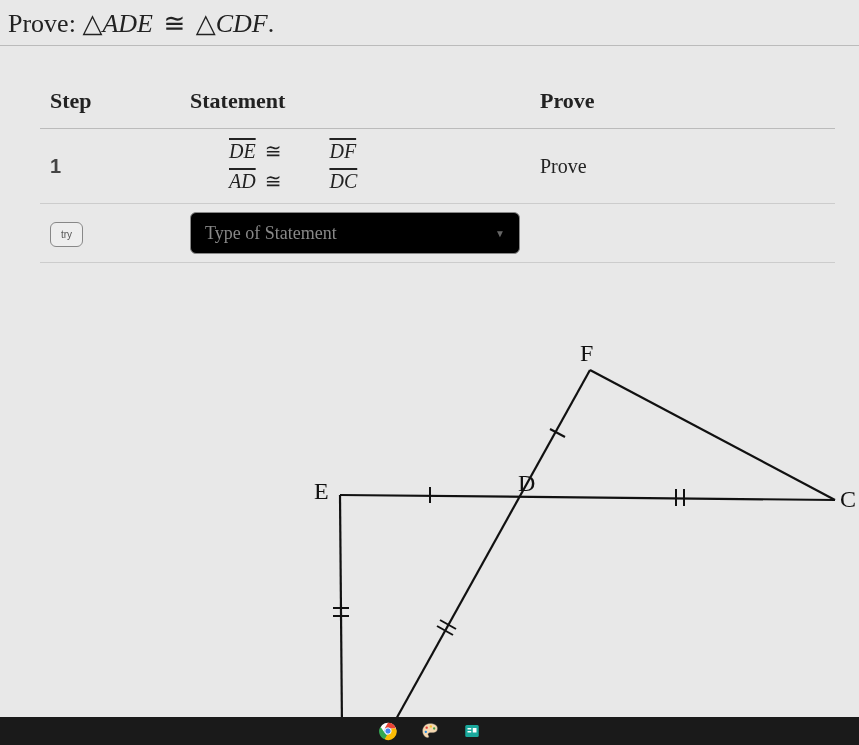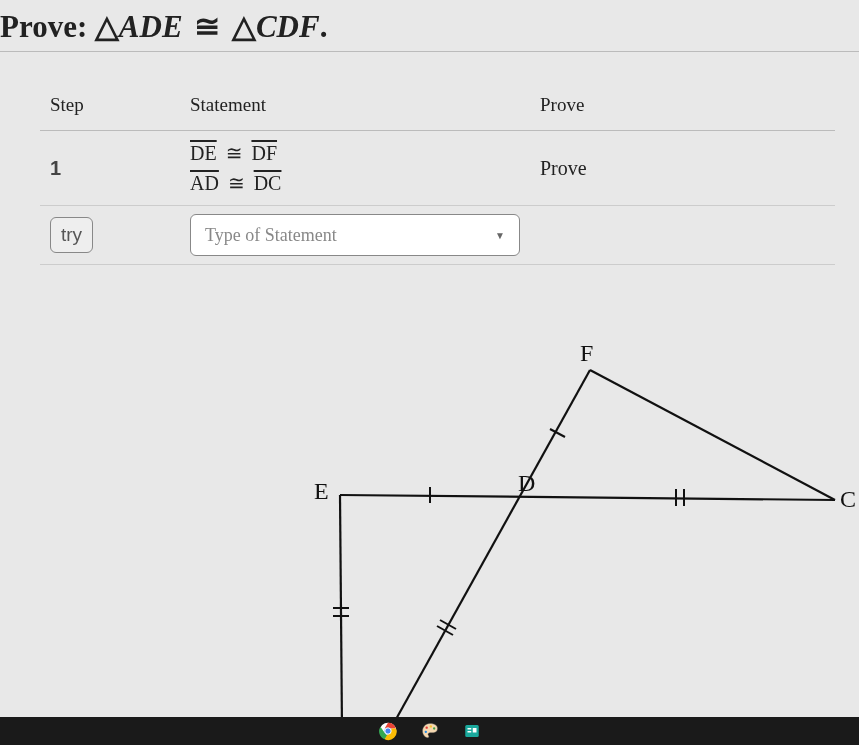--- a/index.html
+++ b/index.html
@@ -10,44 +10,43 @@
     body {
       width: 859px;
       height: 745px;
       background: #e8e8e8;
       font-family: Georgia, 'Times New Roman', serif;
       color: #222;
       position: relative;
       overflow: hidden;
     }
     .prove-line {
-      padding: 8px 0 6px 0;
-      font-size: 31px;
+      padding: 8px 0 6px 8px;
+      font-size: 26px;
       border-bottom: 1px solid #bbb;
       background: #e8e8e8;
-      font-weight: bold;
     }
     .math {
       font-family: 'Times New Roman', Georgia, serif;
       font-style: italic;
     }
     .triangle-sym {
       font-style: normal;
     }
     .table-wrap {
       margin: 30px 24px 0 40px;
     }
     .proof-table {
       width: 100%;
       border-collapse: collapse;
     }
     .proof-table th {
       text-align: left;
-      font-weight: normal;
-      font-size: 19px;
+      font-weight: bold;
+      font-size: 22px;
       padding: 12px 10px 14px 10px;
       border-bottom: 1px solid #bbb;
       font-family: Georgia, serif;
     }
     .proof-table th.step-col { width: 140px; }
     .proof-table th.stmt-col { width: 300px; }
     .proof-table td {
       padding: 10px 10px;
       vertical-align: middle;
       font-size: 20px;
@@ -55,50 +54,52 @@
     }
     .step-num {
       font-size: 16px;
       font-weight: bold;
       font-family: Arial, sans-serif;
       color: #444;
       text-align: left;
     }
     .overline {
       text-decoration: overline;
+      font-style: italic;
       font-family: 'Times New Roman', serif;
+      margin-left: 39px;
     }
     .cong {
       font-style: normal;
       padding: 0 4px;
     }
     .row2 td {
       padding: 8px 10px;
       border-bottom: 1px solid #ccc;
     }
     .try-btn {
       display: inline-block;
       border: 1.5px solid #888;
       border-radius: 6px;
       padding: 6px 10px;
-      font-size: 19px;
+      font-size: 10px;
       font-family: Arial, sans-serif;
       color: #555;
       background: #eee;
       cursor: pointer;
     }
     .type-select {
       display: inline-flex;
       align-items: center;
       justify-content: space-between;
       width: 330px;
       height: 42px;
       border: 1.5px solid #888;
       border-radius: 6px;
-      background: #ffffff;
+      background: #000000;
       padding: 0 14px;
       color: #888;
       font-size: 18px;
       font-family: Georgia, serif;
       cursor: pointer;
     }
     .type-select .chev {
       font-size: 10px;
       color: #666;
     }

